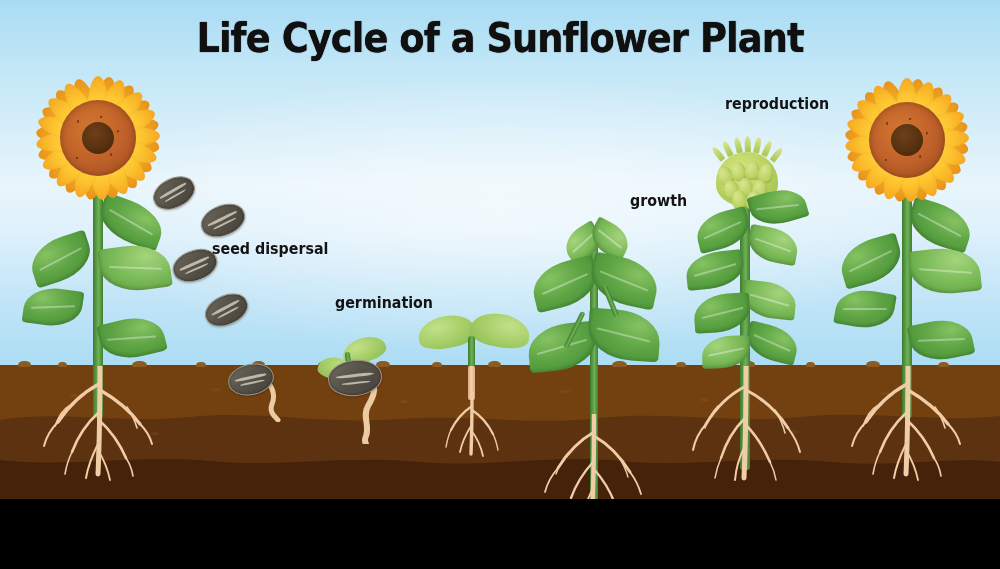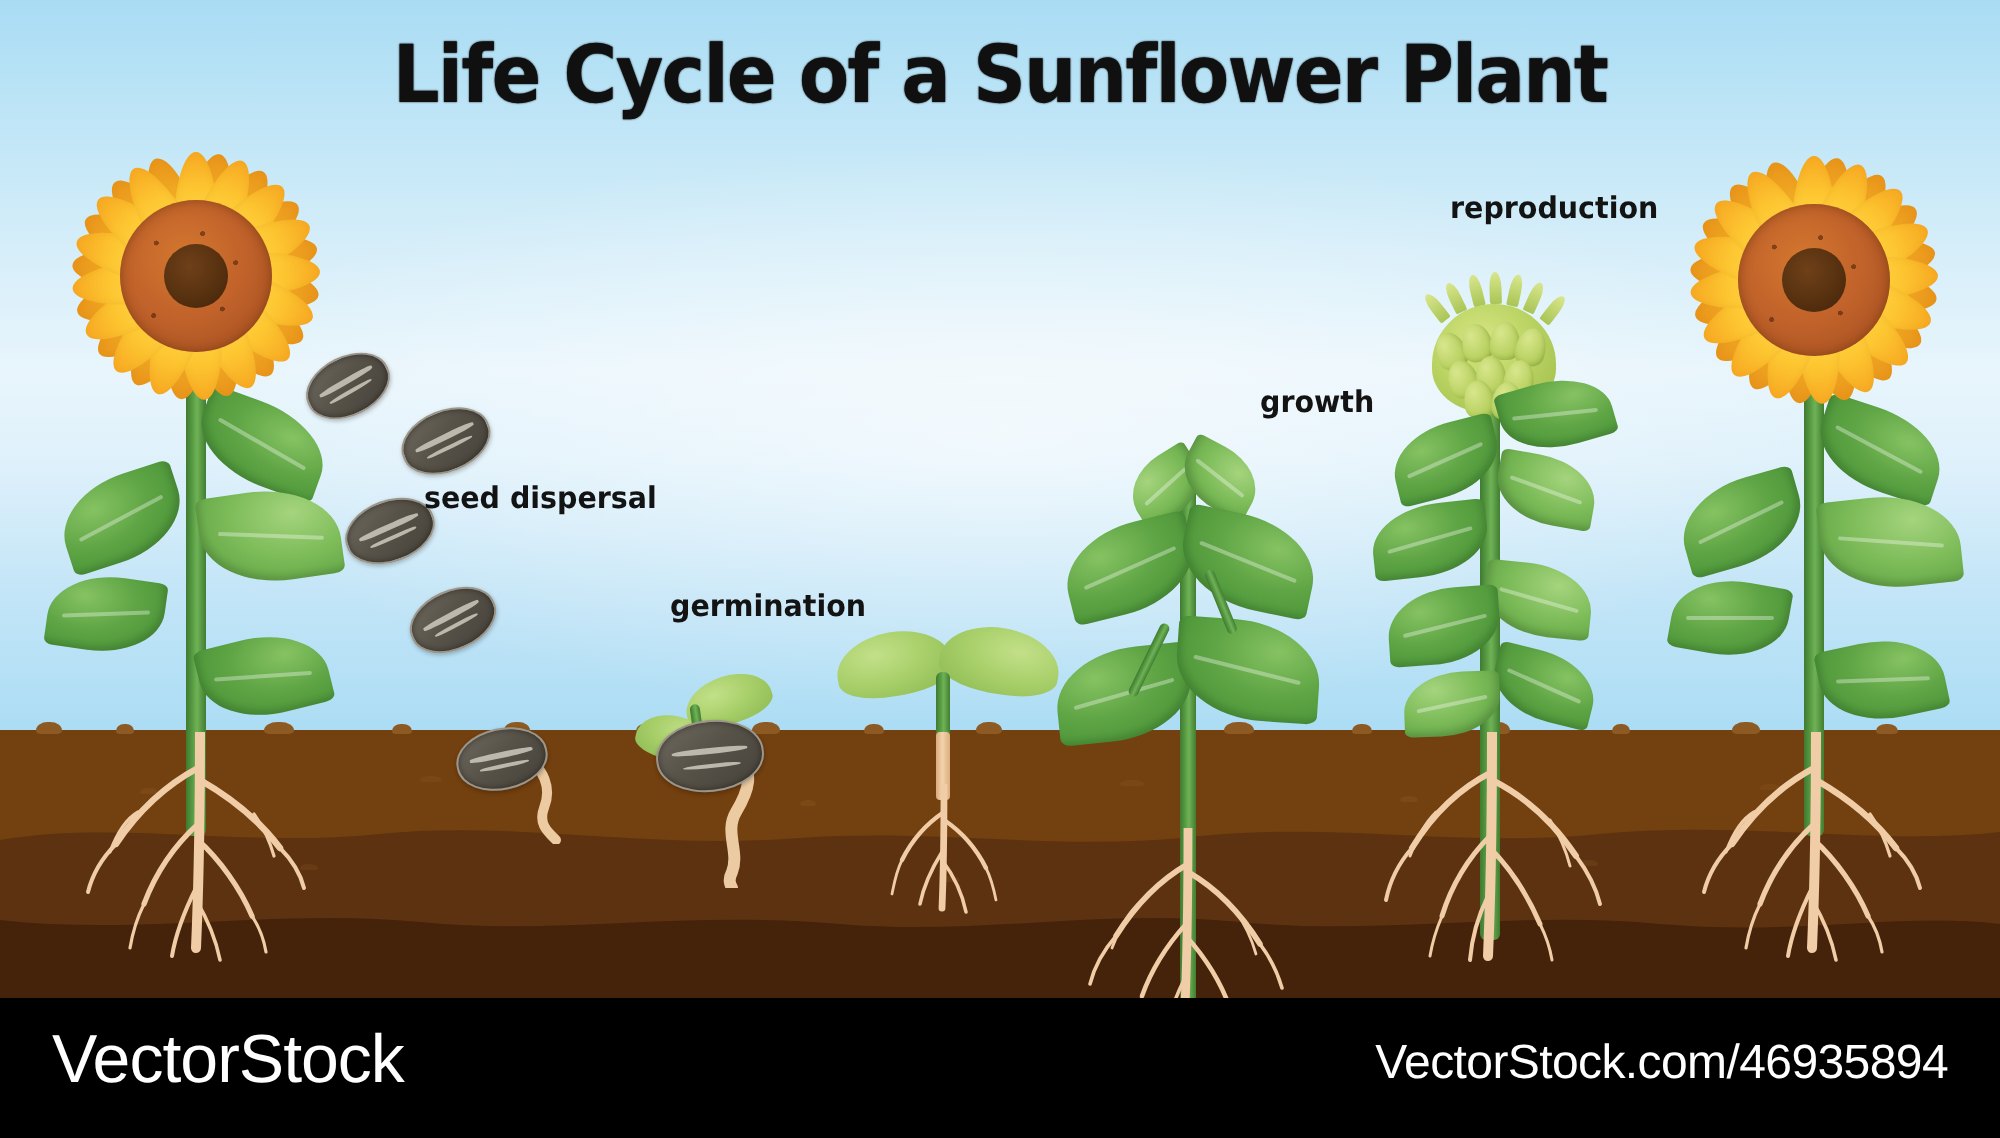--- a/index.html
+++ b/index.html
@@ -503,17 +503,15 @@
       <path d="M71,46 C60,56 50,70 44,86" stroke-width="2.6"></path>
       <path d="M44,86 C40,94 38,102 37,108" stroke-width="1.6"></path>
       <path d="M71,54 C82,64 92,78 98,92" stroke-width="2.6"></path>
       <path d="M98,92 C102,98 104,104 105,110" stroke-width="1.6"></path>
       <path d="M70,78 C64,90 60,100 58,112" stroke-width="2"></path>
       <path d="M70,84 C76,94 80,104 82,114" stroke-width="1.8"></path>
     </svg>
   </div>
 
   <div id="wm">
-    <div id="wm-logo">VectorStock</div>
-    <div id="wm-url">VectorStock.com/46935894</div>
   </div>
 
 </div>
 
 </body></html>

